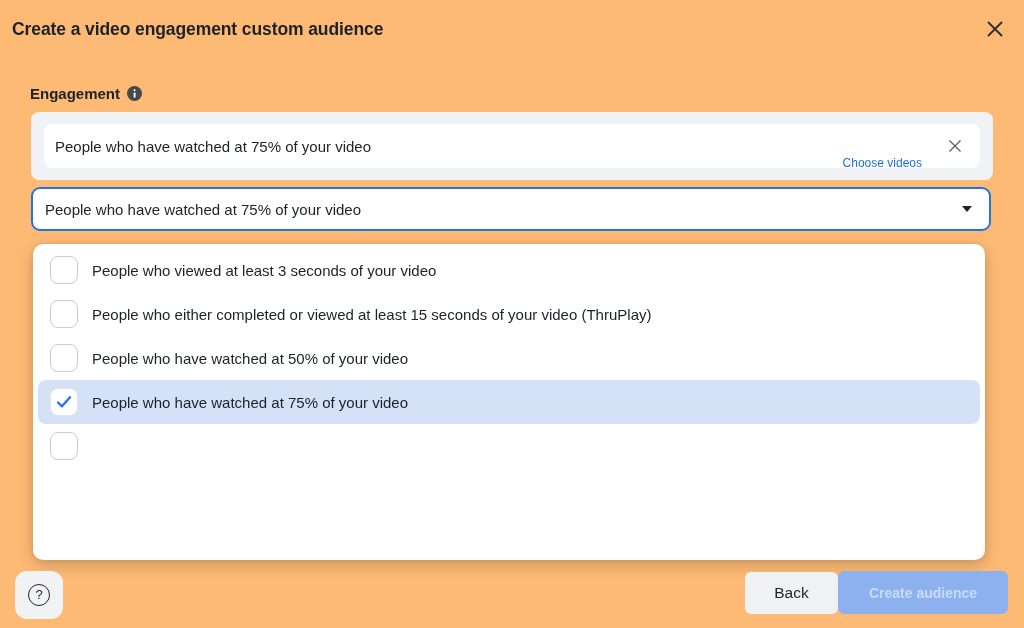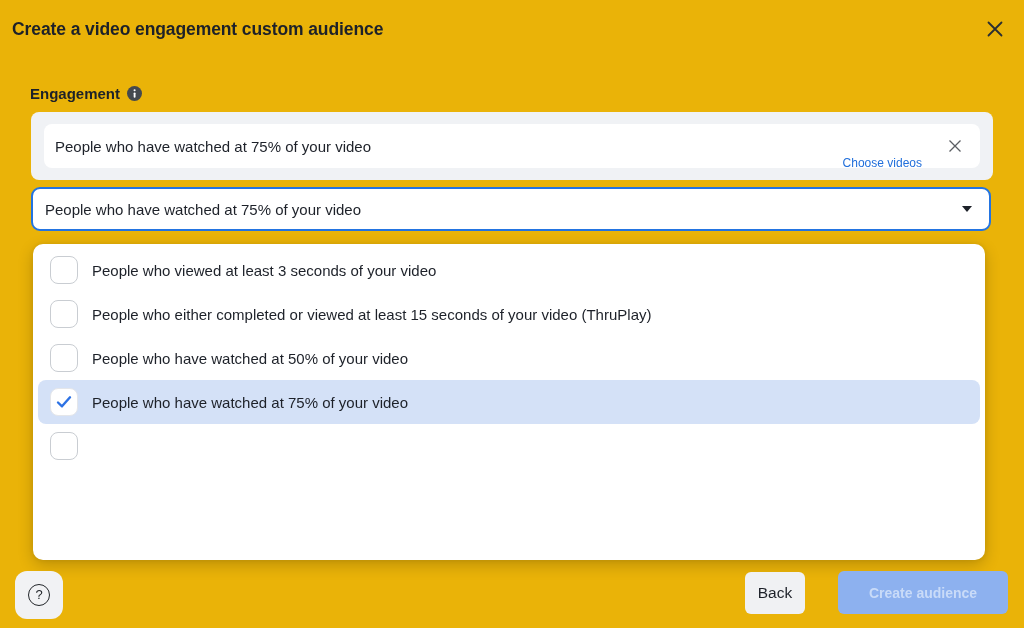--- a/index.html
+++ b/index.html
@@ -4,21 +4,21 @@
 <style>
   * { box-sizing: border-box; margin: 0; padding: 0; }
   html, body { width: 1024px; height: 628px; }
   body {
     font-family: "Liberation Sans", "DejaVu Sans", sans-serif;
     background: #ffffff;
     color: #1d2129;
     position: relative;
     overflow: hidden;
   }
-  .modal { position: absolute; inset: 0; background: #eab308; }
+  .modal { position: absolute; inset: 0; background: #fdba74; }
 
   
   .modal-header { position: absolute; left: 12px; right: 12px; top: 14px; height: 30px;
     display: flex; align-items: center; justify-content: space-between; }
   .modal-title { font-size: 17.5px; font-weight: 700; color: #1d2129; letter-spacing: -0.1px; }
   .close-btn { background: none; border: none; cursor: pointer; width: 30px; height: 30px;
     display: flex; align-items: center; justify-content: center; margin-right: 2px; }
 
   
   .label-row { position: absolute; left: 30px; top: 85px; display: flex; align-items: flex-start; gap: 7px; }
@@ -59,21 +59,21 @@
   .option-row.selected .opt-cb .check-icon { display: block; }
   .opt-label { font-size: 15px; color: #1d2129; }
 
   
   .help-btn { position: absolute; left: 15px; top: 571px; width: 48px; height: 48px;
     border: none; border-radius: 12px; background: #f1f2f4; cursor: pointer;
     display: flex; align-items: center; justify-content: center; }
   .q-circle { width: 22px; height: 22px; border: 1.6px solid #23272b; border-radius: 50%;
     display: flex; align-items: center; justify-content: center;
     font-size: 13px; color: #23272b; font-weight: 400; padding-bottom: 1px; }
-  .back-btn { position: absolute; left: 745px; top: 572px; width: 60px; height: 42px;
+  .back-btn { position: absolute; left: 745px; top: 572px; width: 93px; height: 42px;
     border: none; border-radius: 6px; background: #f0f1f3; cursor: pointer;
     font-family: inherit; font-size: 15.5px; color: #1d2129; font-weight: 500; }
   .create-btn { position: absolute; left: 838px; top: 571px; width: 170px; height: 43px;
     border: none; border-radius: 6px; background: #8db1ef;
     font-family: inherit; font-size: 14px; font-weight: 700; color: #c9dbf8;
     cursor: not-allowed; }
 </style>
 </head>
 <body>
 

